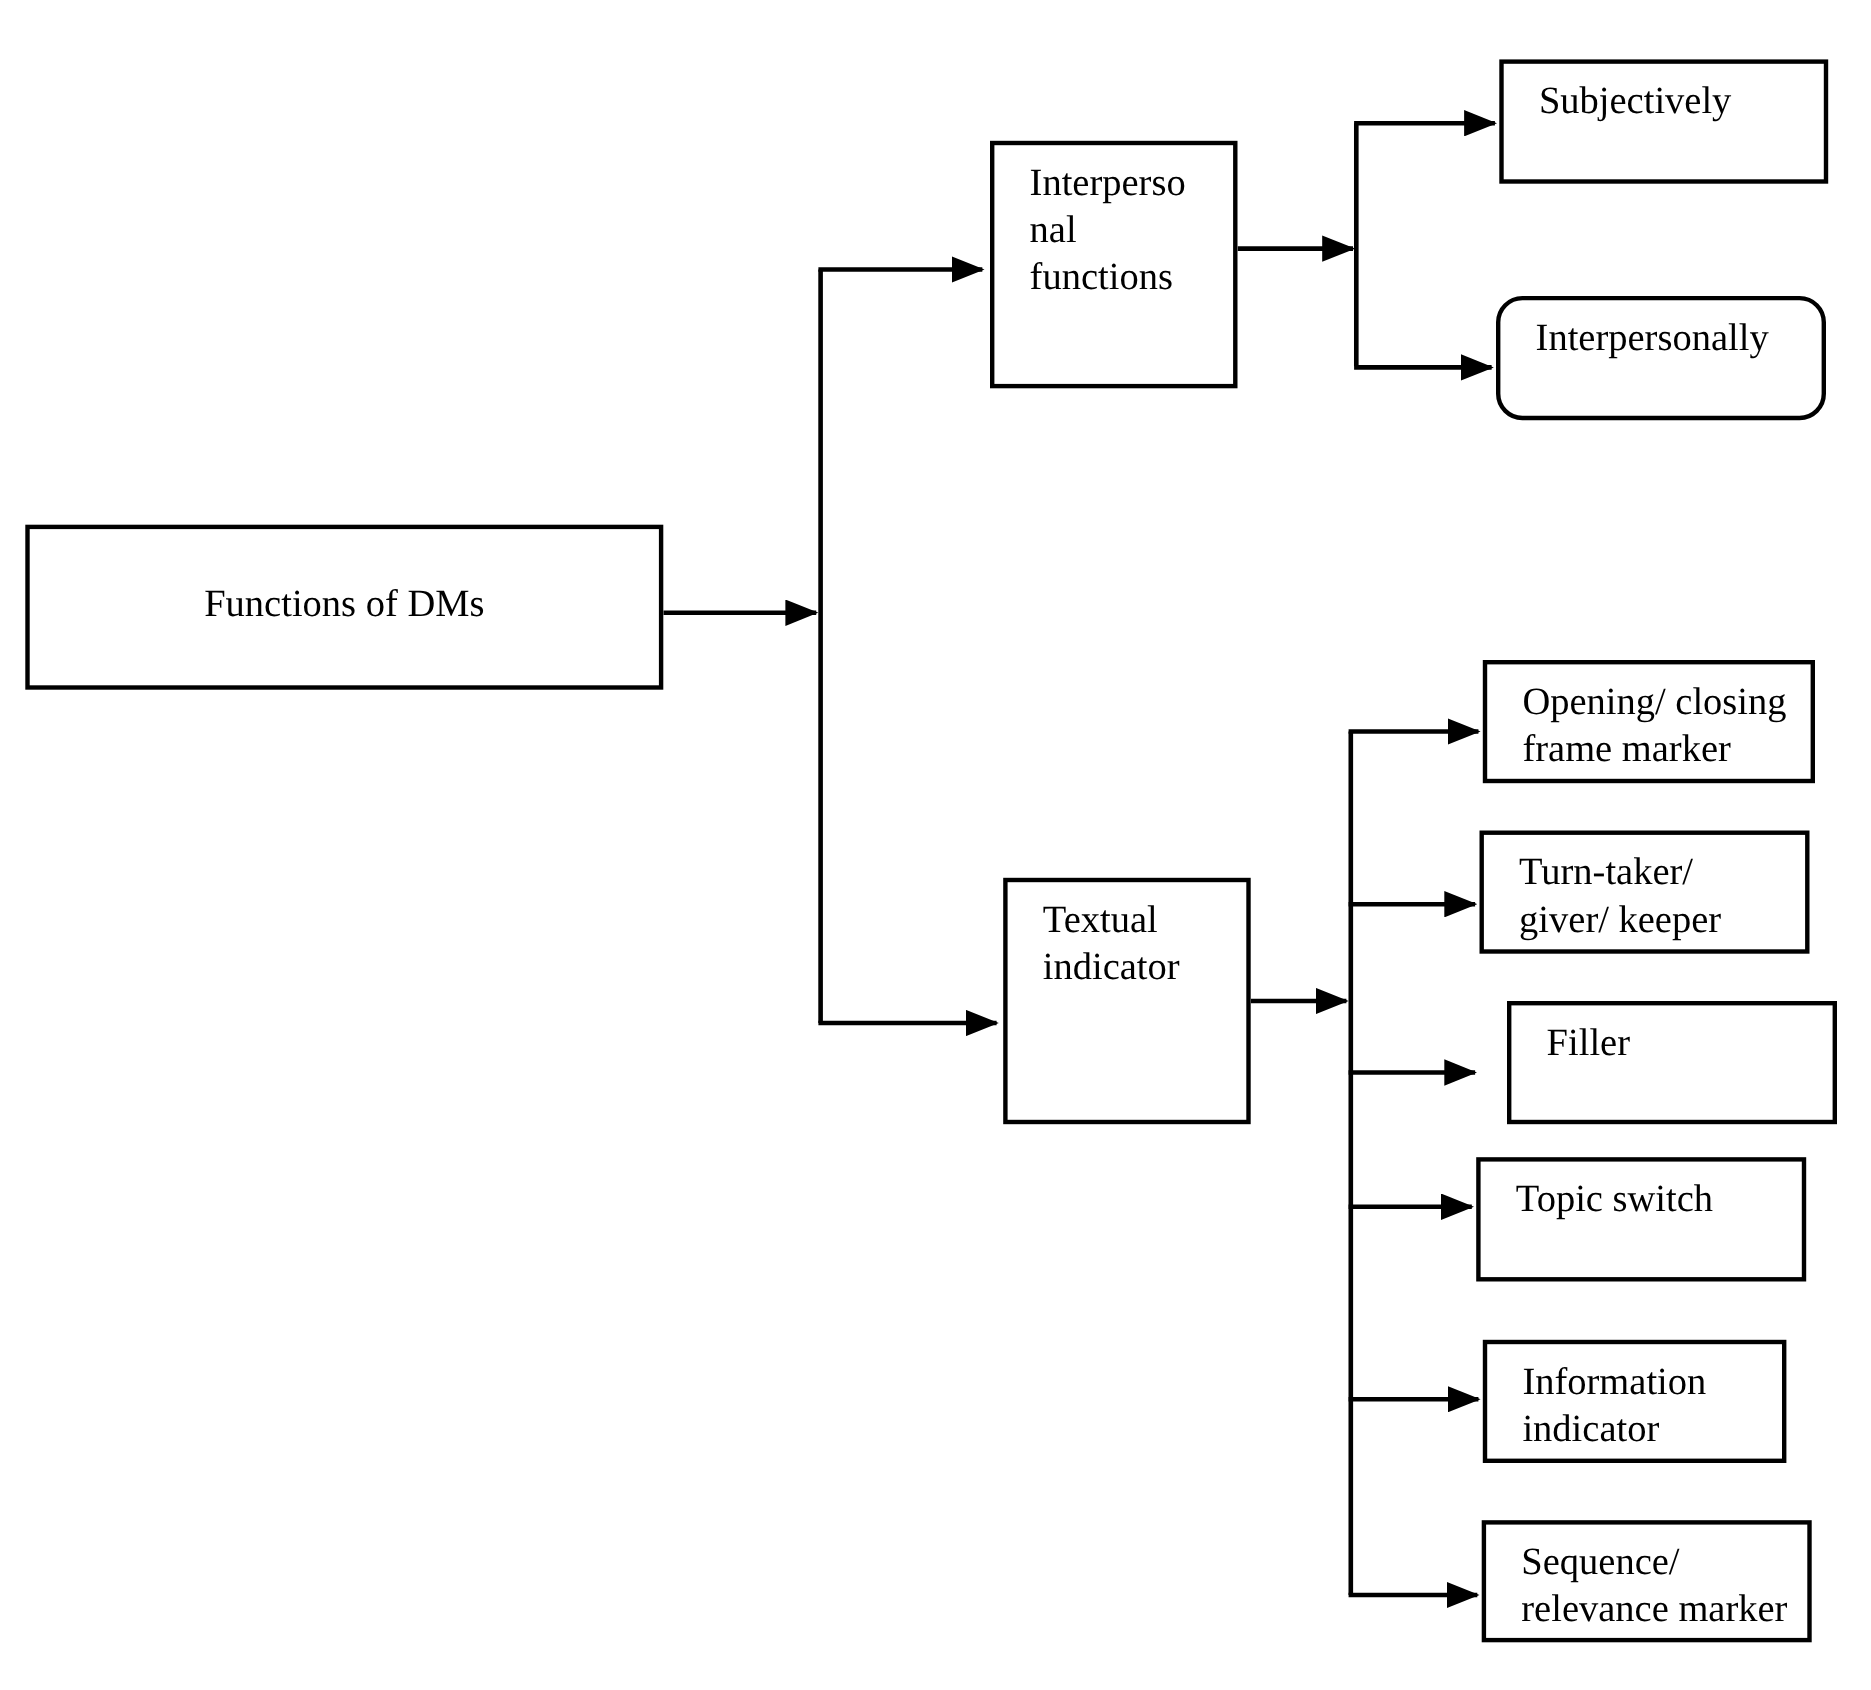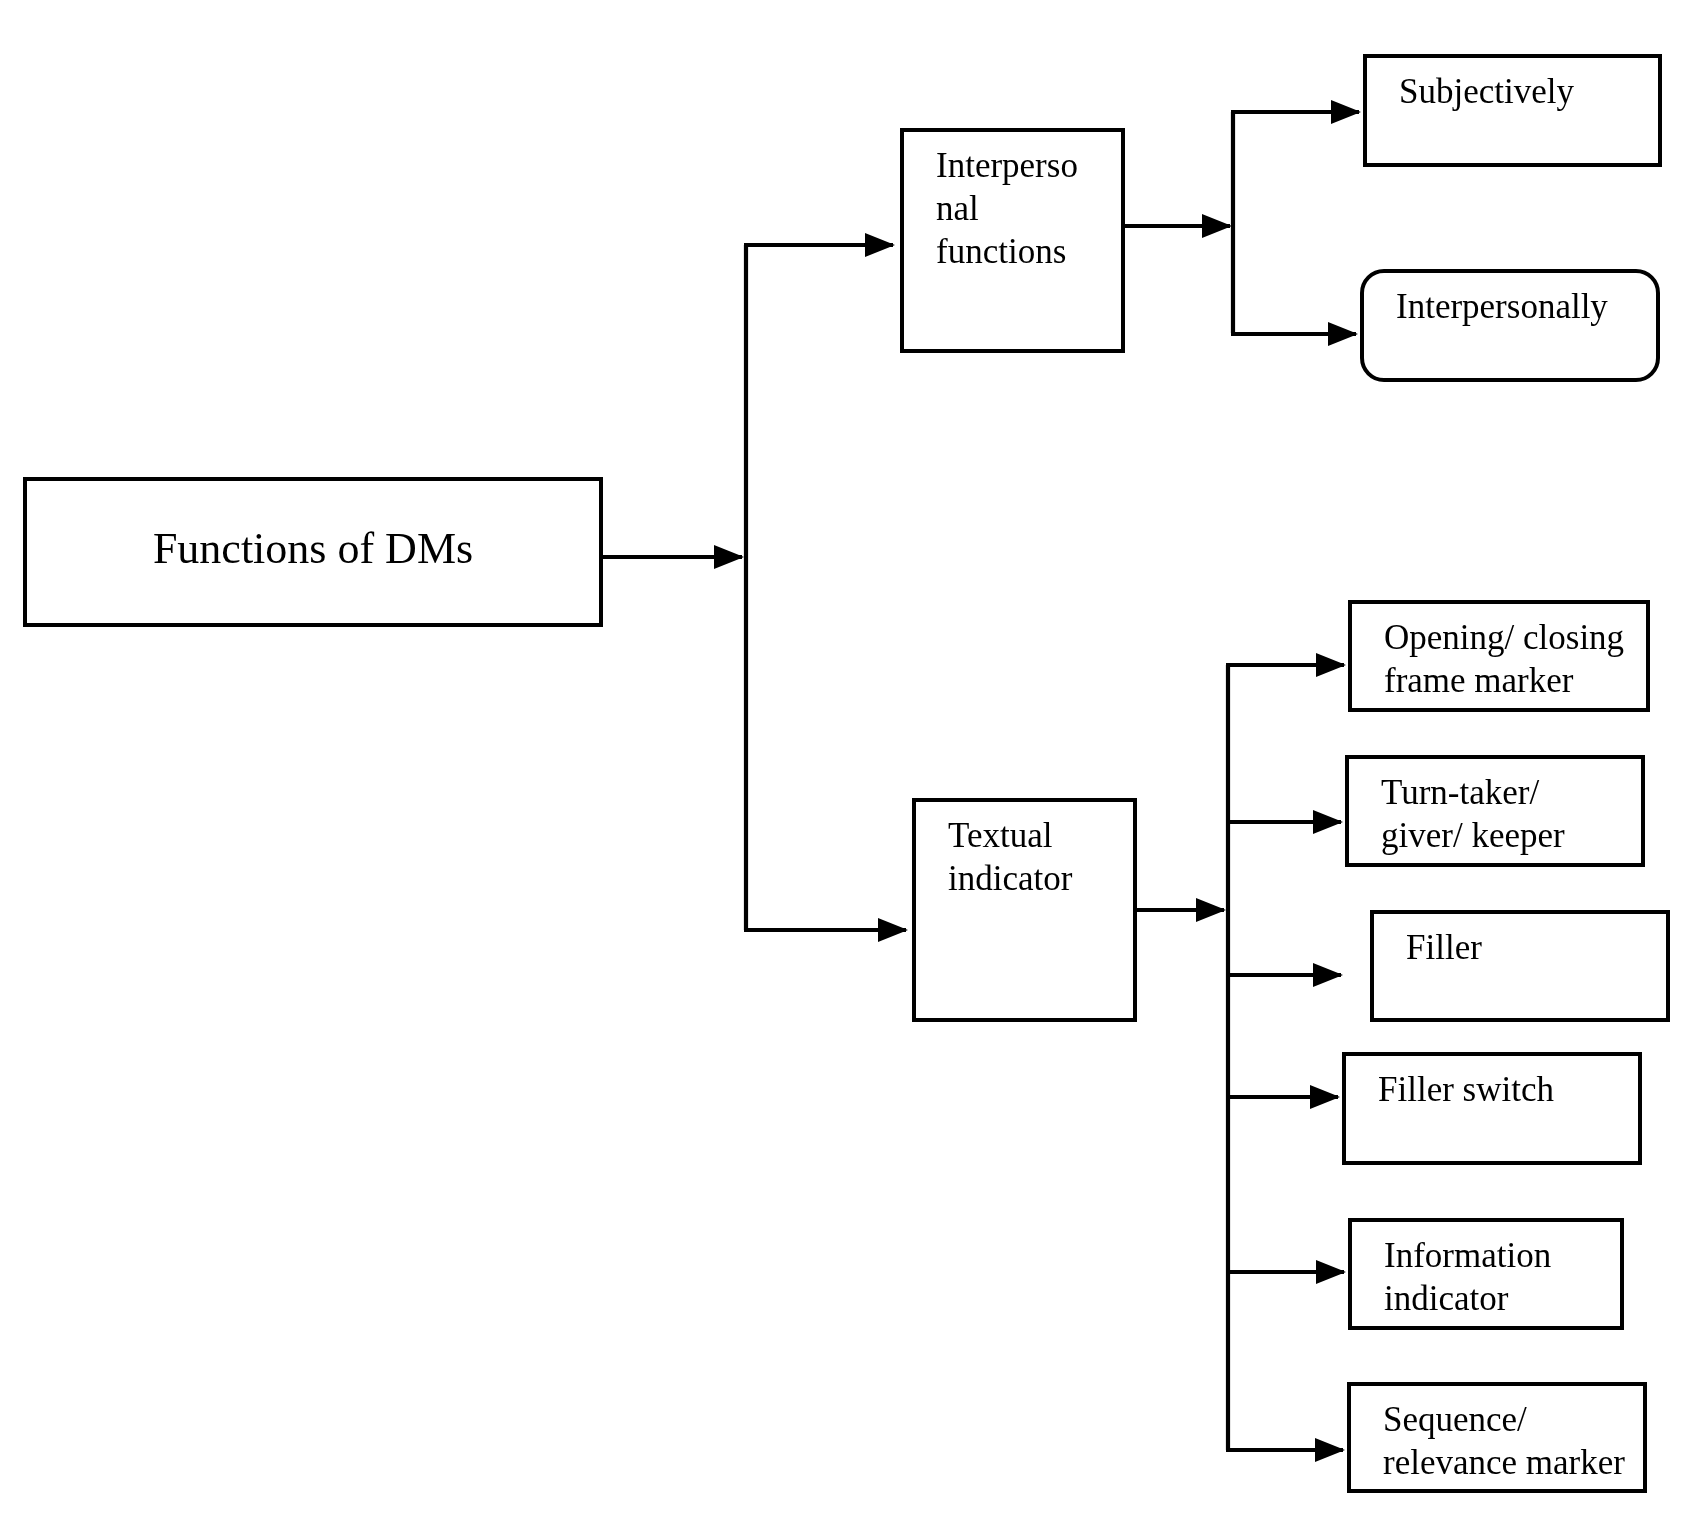--- a/index.html
+++ b/index.html
@@ -28,21 +28,21 @@
     box-sizing: border-box;
     border: 4px solid #000000;
     background: #ffffff;
     font-size: 35px;
     line-height: 43px;
     white-space: pre-line;
     padding: 12px 8px 0 32px;
     letter-spacing: 0px;
   }
   .node.root {
-    font-size: 44px;
+    font-size: 35px;
     line-height: 56px;
     white-space: normal;
     padding: 0 0 6px 0;
     display: flex;
     align-items: center;
     justify-content: center;
   }
 </style>
 </head>
 <body>
@@ -90,21 +90,21 @@
 indicator</div>
 
   <div class="node" style="left:1348px; top:600px; width:302px; height:112px;">Opening/ closing
 frame marker</div>
 
   <div class="node" style="left:1345px; top:755px; width:300px; height:112px;">Turn-taker/
 giver/ keeper</div>
 
   <div class="node" style="left:1370px; top:910px; width:300px; height:112px;">Filler</div>
 
-  <div class="node" style="left:1342px; top:1052px; width:300px; height:113px;">Filler switch</div>
+  <div class="node" style="left:1342px; top:1052px; width:300px; height:113px;">Topic switch</div>
 
   <div class="node" style="left:1348px; top:1218px; width:276px; height:112px;">Information
 indicator</div>
 
   <div class="node" style="left:1347px; top:1382px; width:300px; height:111px;">Sequence/
 relevance marker</div>
 
 </div>
 
 </body></html>

